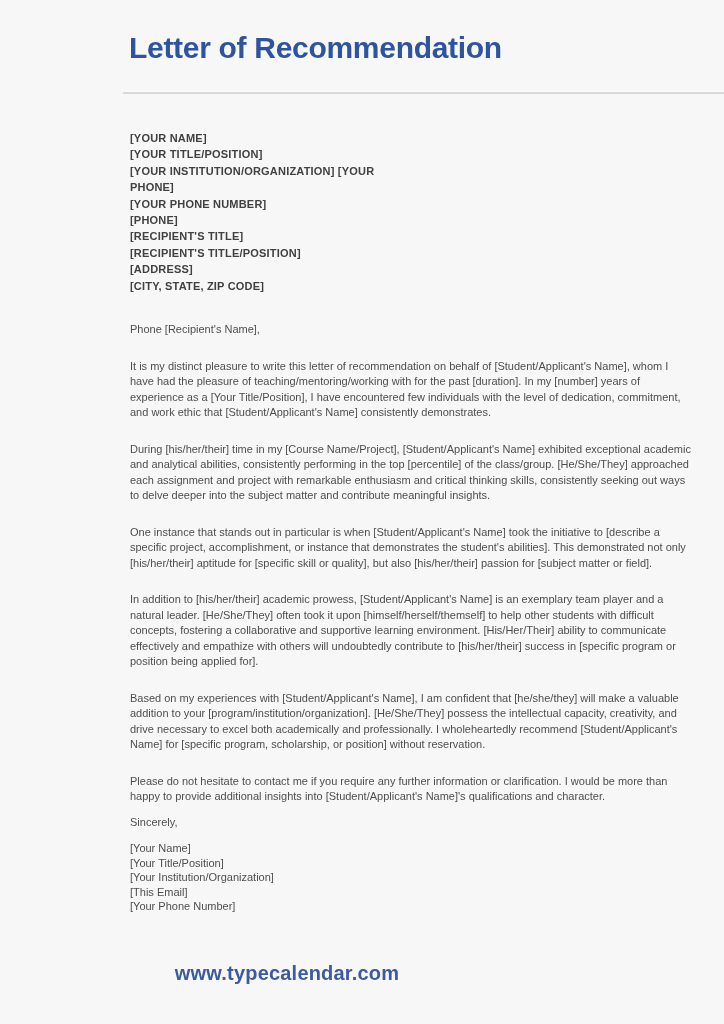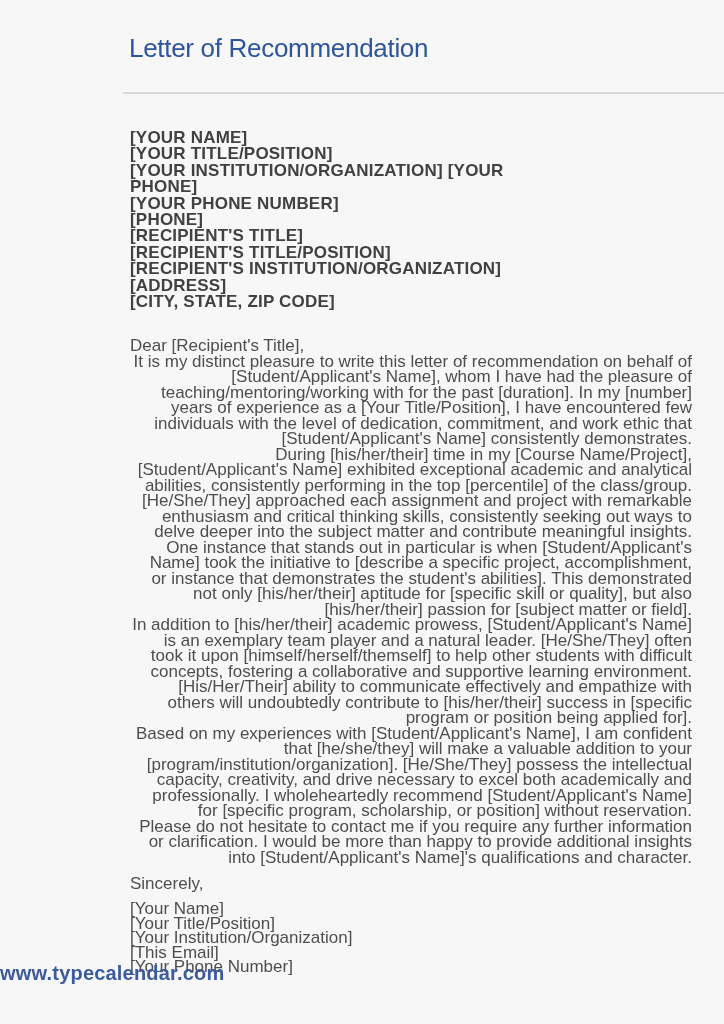--- a/index.html
+++ b/index.html
@@ -6,57 +6,57 @@
   body {
     width: 724px;
     height: 1024px;
     background: #f7f7f8;
     position: relative;
     overflow: hidden;
     font-family: "Liberation Sans", "DejaVu Sans", sans-serif;
   }
   .doc-title {
     margin: 33px 34px 0 129px;
-    font-size: 26px;
+    font-size: 30px;
     line-height: 30px;
-    font-weight: normal;
+    font-weight: bold;
     color: #2e549d;
     letter-spacing: -0.3px;
   }
   .title-divider {
     margin: 28px 0 0 123px;
     height: 3px;
     background: linear-gradient(to bottom, #fbfbfc 0%, #fbfbfc 34%, #d8d8da 34%, #d8d8da 100%);
   }
   .letter-body {
     margin: 36px 32px 0 130px;
     width: 562px;
-    font-size: 17px;
+    font-size: 11px;
     line-height: 15.5px;
     color: #4e4e4e;
   }
   .contact-header-block {
     line-height: 16.4px;
     font-weight: bold;
     color: #414141;
     letter-spacing: 0.2px;
   }
   .salutation { margin: 28px 0 0 0; }
-  .para { margin: 0 0 0 0; text-align: right; }
+  .para { margin: 21px 0 0 0; }
   .closing { margin: 10.5px 0 0 0; }
   .signature-block {
     margin-top: 10.5px;
     line-height: 14.6px;
   }
   .watermark {
     position: absolute;
     left: 0;
     bottom: 39px;
     width: 574px;
-    text-align: left;
+    text-align: center;
     font-size: 20px;
     font-weight: bold;
     color: #3c5b9e;
     letter-spacing: 0.2px;
   }
 </style>
 </head>
 <body>
 
 <main>
@@ -69,26 +69,25 @@
 
     <div class="contact-header-block">
       <div>[YOUR NAME]</div>
       <div>[YOUR TITLE/POSITION]</div>
       <div>[YOUR INSTITUTION/ORGANIZATION] [YOUR</div>
       <div>PHONE]</div>
       <div>[YOUR PHONE NUMBER]</div>
       <div>[PHONE]</div>
       <div>[RECIPIENT'S TITLE]</div>
       <div>[RECIPIENT'S TITLE/POSITION]</div>
-      <div>[RECIPIENT'S INSTITUTION/ORGANIZATION]</div>
       <div>[ADDRESS]</div>
       <div>[CITY, STATE, ZIP CODE]</div>
     </div>
 
-    <p class="salutation">Dear [Recipient's Title],</p>
+    <p class="salutation">Phone [Recipient's Name],</p>
 
     <p class="para">It is my distinct pleasure to write this letter of recommendation on behalf of [Student/Applicant's Name], whom I have had the pleasure of teaching/mentoring/working with for the past [duration]. In my [number] years of experience as a [Your Title/Position], I have encountered few individuals with the level of dedication, commitment, and work ethic that [Student/Applicant's Name] consistently demonstrates.</p>
     <p class="para">During [his/her/their] time in my [Course Name/Project], [Student/Applicant's Name] exhibited exceptional academic and analytical abilities, consistently performing in the top [percentile] of the class/group. [He/She/They] approached each assignment and project with remarkable enthusiasm and critical thinking skills, consistently seeking out ways to delve deeper into the subject matter and contribute meaningful insights.</p>
     <p class="para">One instance that stands out in particular is when [Student/Applicant's Name] took the initiative to [describe a specific project, accomplishment, or instance that demonstrates the student's abilities]. This demonstrated not only [his/her/their] aptitude for [specific skill or quality], but also [his/her/their] passion for [subject matter or field].</p>
     <p class="para">In addition to [his/her/their] academic prowess, [Student/Applicant's Name] is an exemplary team player and a natural leader. [He/She/They] often took it upon [himself/herself/themself] to help other students with difficult concepts, fostering a collaborative and supportive learning environment. [His/Her/Their] ability to communicate effectively and empathize with others will undoubtedly contribute to [his/her/their] success in [specific program or position being applied for].</p>
     <p class="para">Based on my experiences with [Student/Applicant's Name], I am confident that [he/she/they] will make a valuable addition to your [program/institution/organization]. [He/She/They] possess the intellectual capacity, creativity, and drive necessary to excel both academically and professionally. I wholeheartedly recommend [Student/Applicant's Name] for [specific program, scholarship, or position] without reservation.</p>
     <p class="para">Please do not hesitate to contact me if you require any further information or clarification. I would be more than happy to provide additional insights into [Student/Applicant's Name]'s qualifications and character.</p>
 
     <p class="closing">Sincerely,</p>
 

